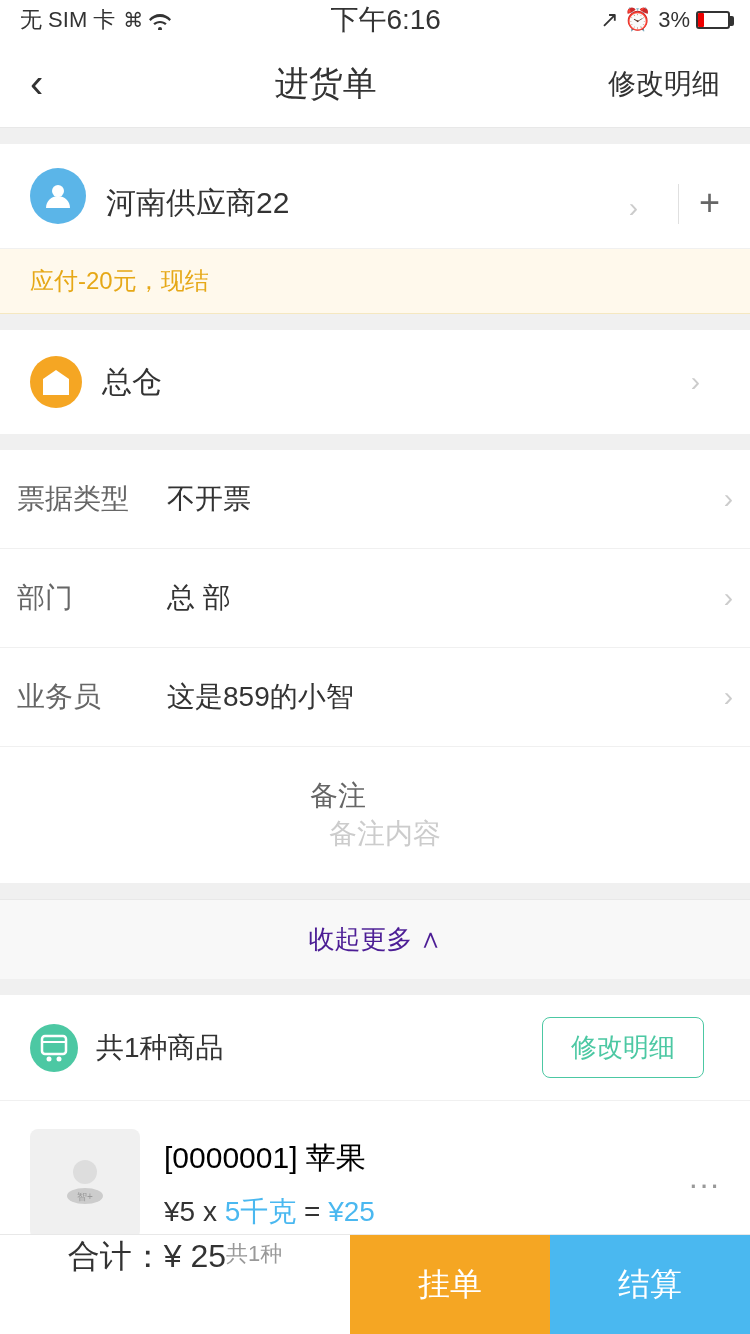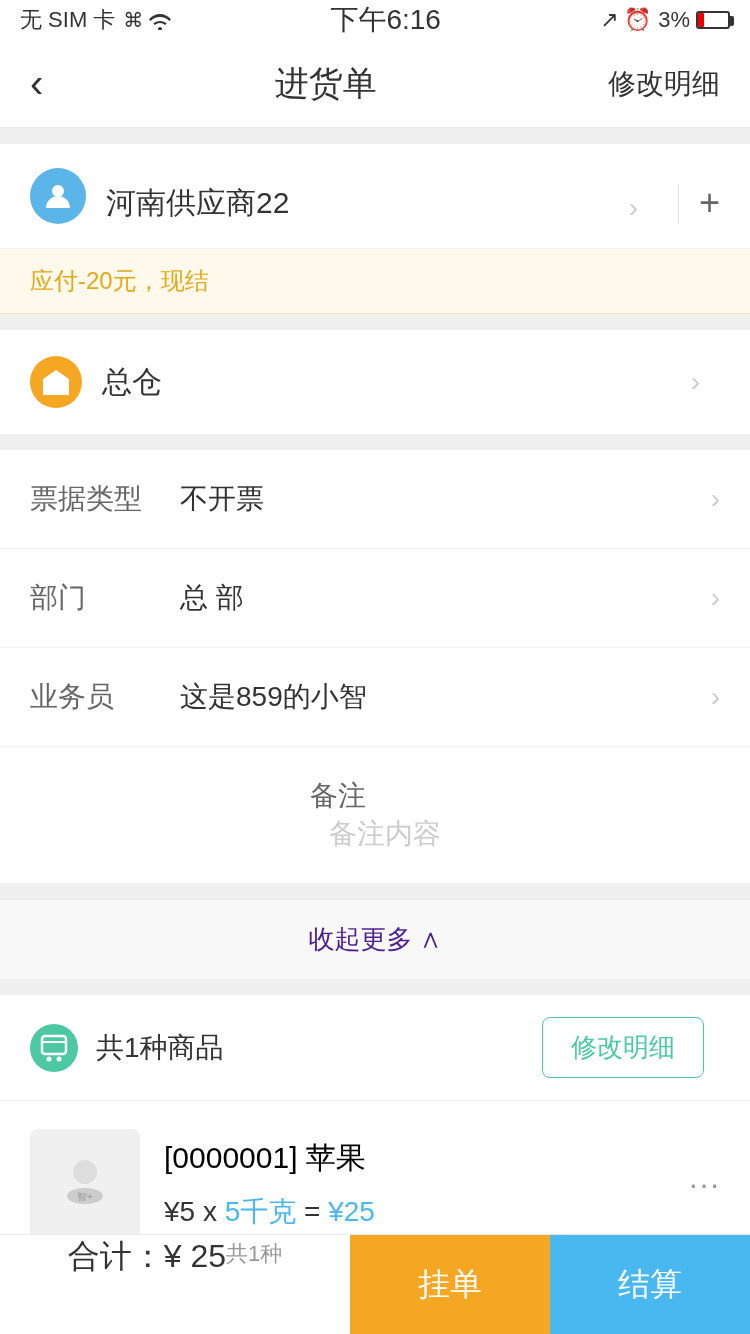--- a/index.html
+++ b/index.html
@@ -138,21 +138,21 @@
     }
 
     
     .form-section {
       background: #fff;
       margin-bottom: 16px;
     }
     .form-row {
       display: flex;
       align-items: center;
-      padding: 30px 30px;
+      padding: 30px 17px;
       border-bottom: 1px solid #f0f0f0;
       min-height: 90px;
     }
     .form-row:last-child { border-bottom: none; flex-direction: column; }
     .form-label {
       font-size: 28px;
       color: #666;
       width: 130px;
       flex-shrink: 0;
     }

